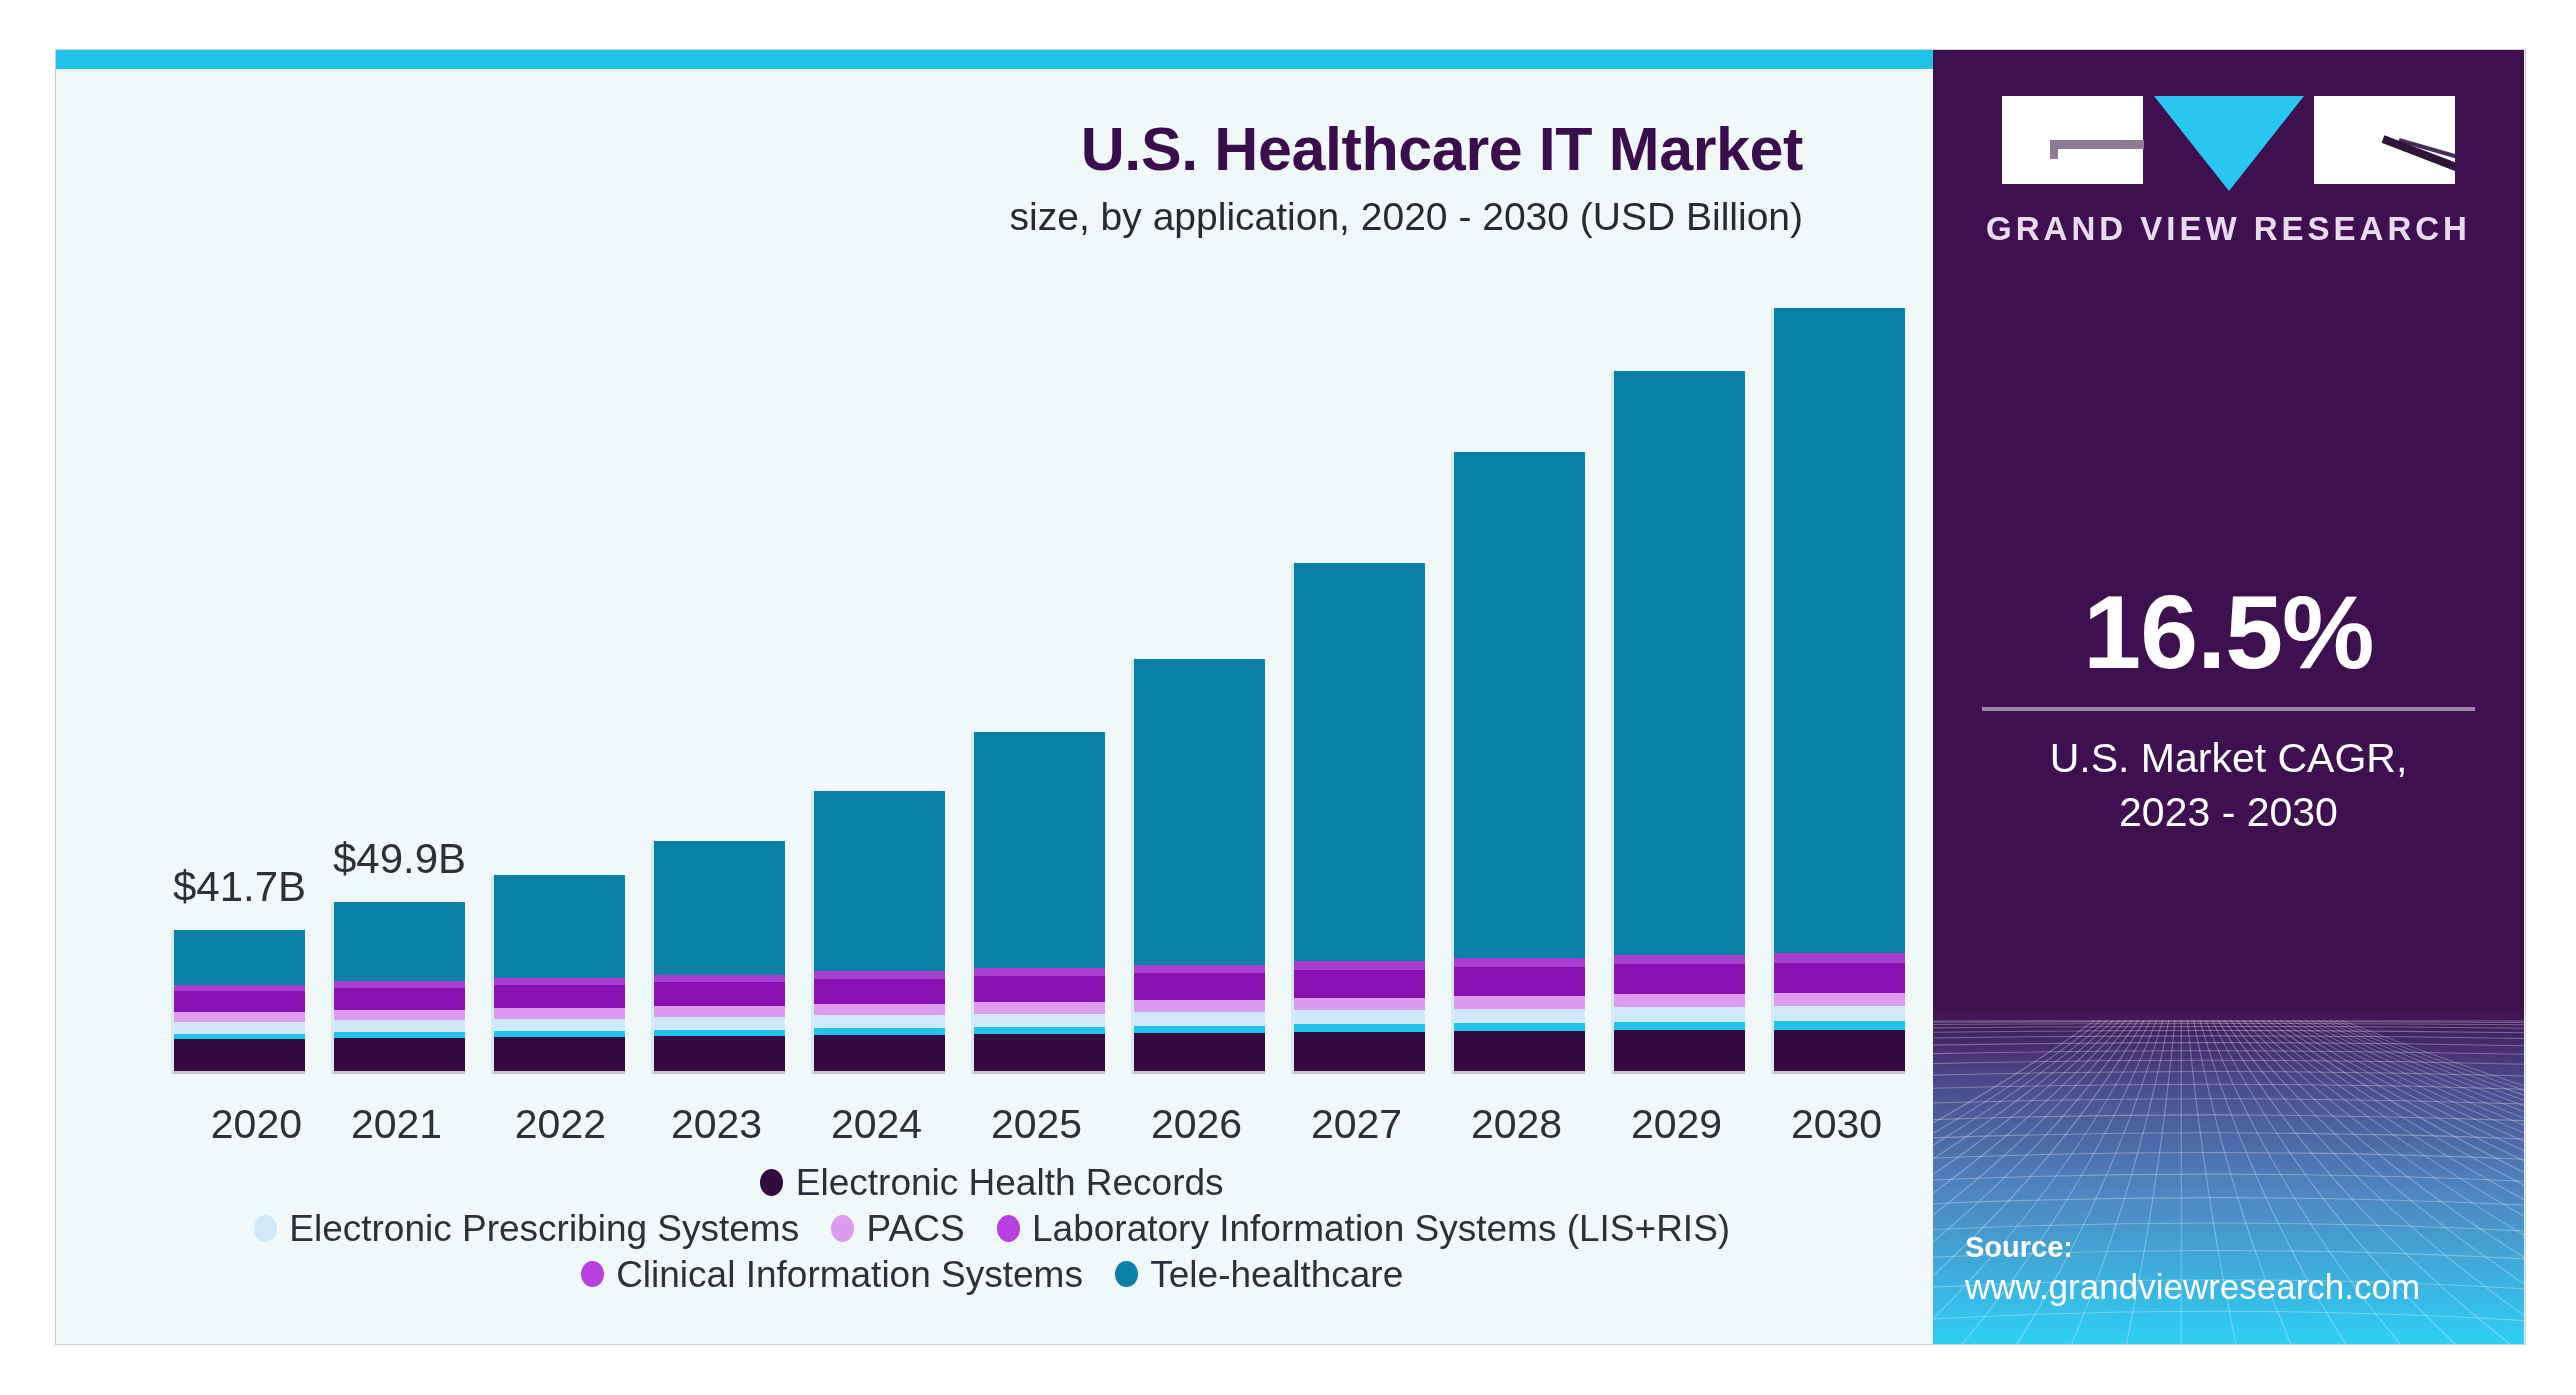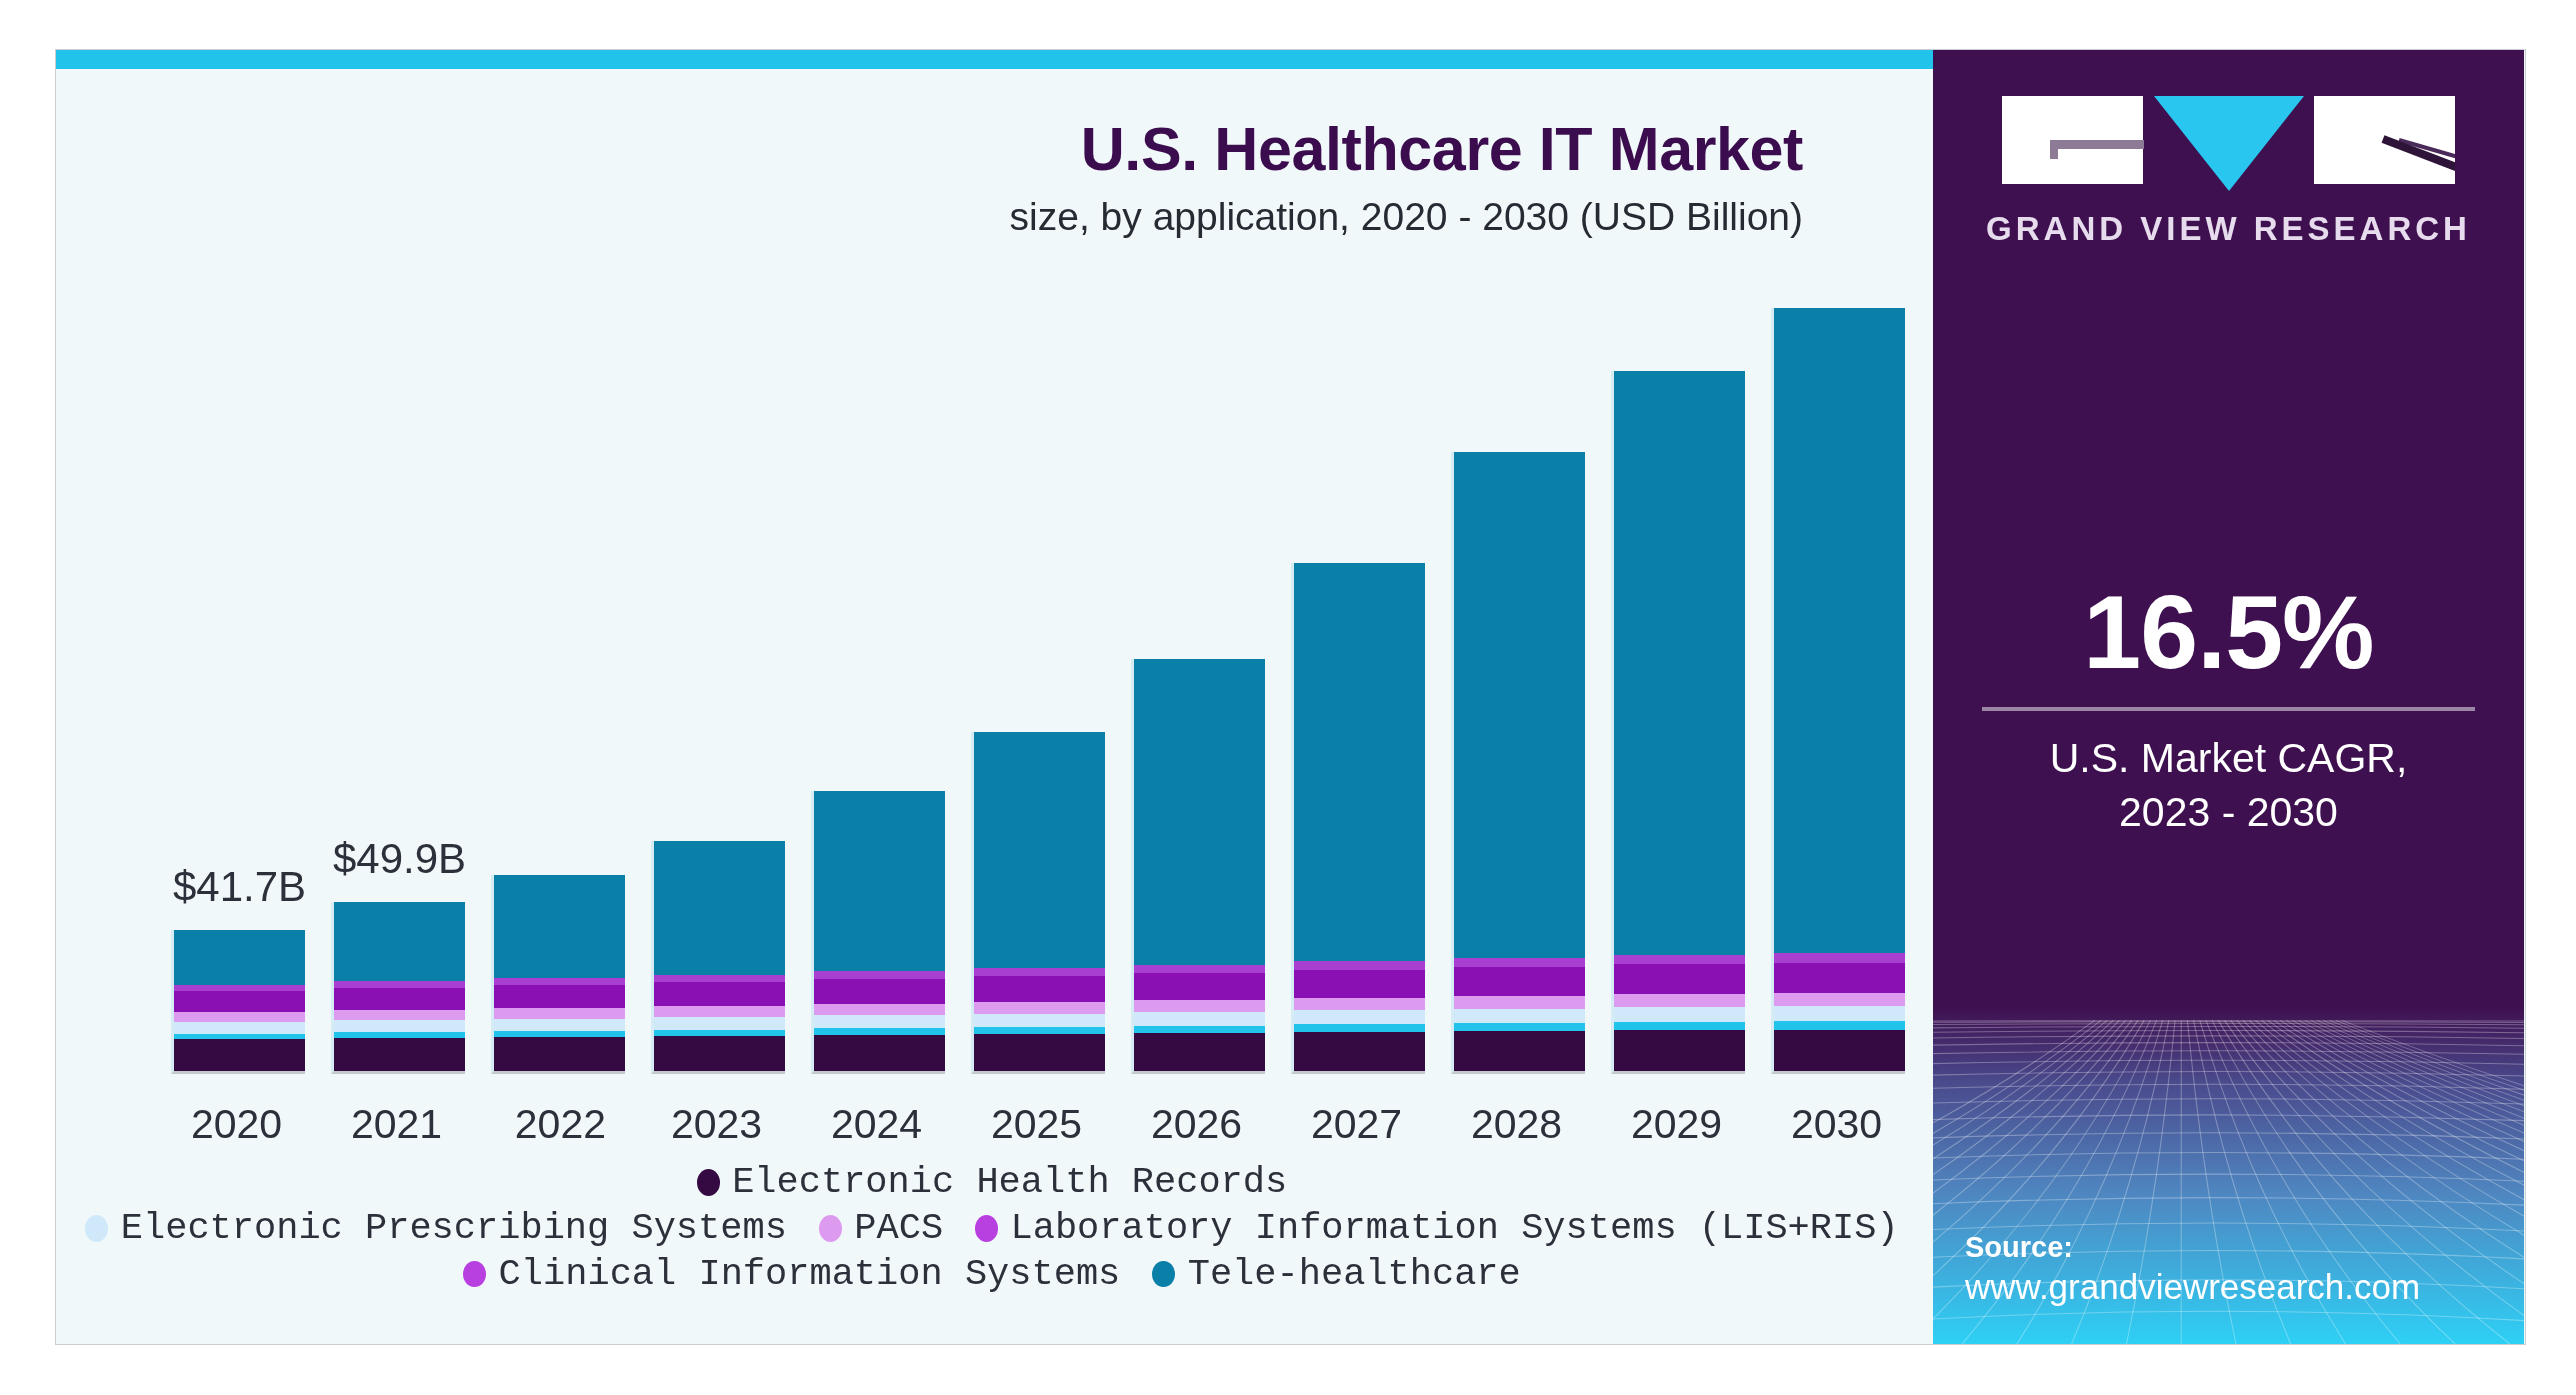--- a/index.html
+++ b/index.html
@@ -148,21 +148,20 @@
     width: 23px;
     height: 26.5px;
     border-radius: 50%;
     flex: 0 0 auto;
   }
 
   .legend-text {
     font-size: 37px;
     color: #2b303a;
     line-height: 1;
-    font-family: Liberation Mono, monospace;
   }
 
   
   #sidebar {
     position: relative;
     width: 591px;
     height: 100%;
     background: #3f1050;
     overflow: hidden;
   }
@@ -437,21 +436,21 @@
             <div class="seg" title="Laboratory Information Systems (LIS+RIS)" style="height: 30px; background: rgb(139, 16, 180);"></div>
             <div class="seg" title="PACS" style="height: 13.5px; background: rgb(221, 155, 239);"></div>
             <div class="seg" title="Electronic Prescribing Systems" style="height: 15px; background: rgb(207, 233, 250);"></div>
             <div class="seg" title="Computerized Provider Order Entry Systems" style="height: 8.8px; background: rgb(34, 195, 234);"></div>
             <div class="seg" title="Electronic Health Records" style="height: 41px; background: rgb(53, 10, 66);"></div>
           </div>
         </div>
       </div>
 
     <div id="axis-labels">
-        <div class="axis-tick" style="left: 0px;">2020</div>
+        <div class="axis-tick" style="left: 0px; text-align: right;">2020</div>
         <div class="axis-tick" style="left: 160px;">2021</div>
         <div class="axis-tick" style="left: 304px; text-align: right;">2022</div>
         <div class="axis-tick" style="left: 480px;">2023</div>
         <div class="axis-tick" style="left: 640px;">2024</div>
         <div class="axis-tick" style="left: 800px;">2025</div>
         <div class="axis-tick" style="left: 960px;">2026</div>
         <div class="axis-tick" style="left: 1120px;">2027</div>
         <div class="axis-tick" style="left: 1280px;">2028</div>
         <div class="axis-tick" style="left: 1440px;">2029</div>
         <div class="axis-tick" style="left: 1600px;">2030</div>

